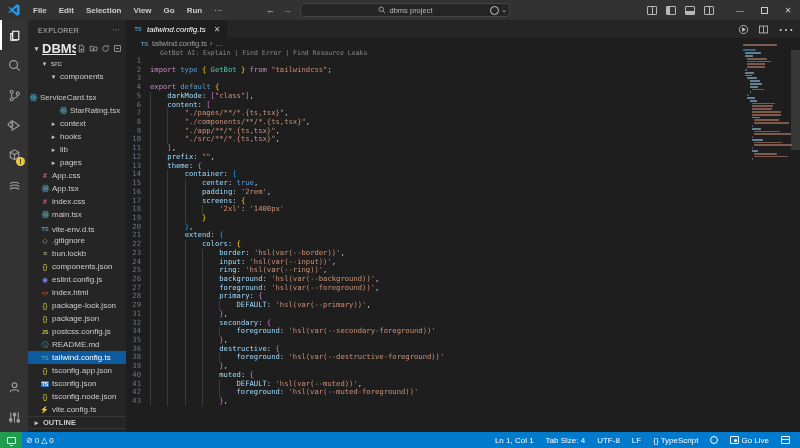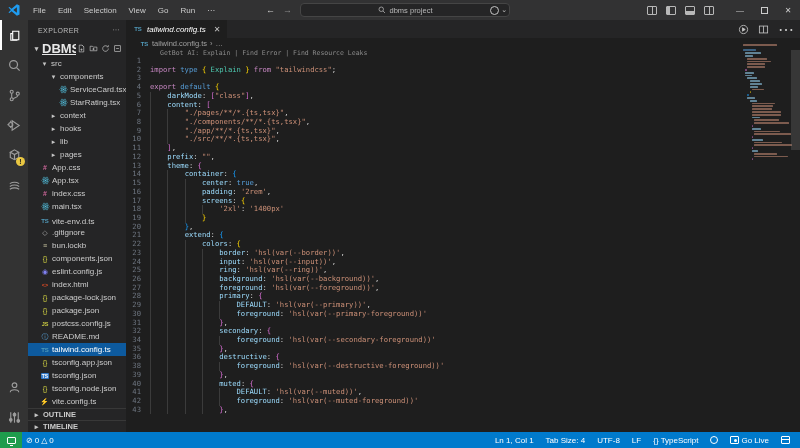--- a/index.html
+++ b/index.html
@@ -3,21 +3,21 @@
 <meta charset="utf-8">
 <style>
   * { margin:0; padding:0; box-sizing:border-box; }
   html,body { width:800px; height:448px; overflow:hidden; background:#1e1e1e;
     font-family:"Liberation Sans", sans-serif; color:#cccccc; }
 
   
   .titlebar { position:absolute; top:0; left:0; width:800px; height:20px;
     background:#323233; display:flex; align-items:center; font-size:8px; color:#cccccc; }
   .tb-logo { width:14px; height:12px; margin:0 6px 0 7px; flex:none; }
-  .menu-item { padding:0 6px; height:100%; display:flex; align-items:center; cursor:default; }
+  .menu-item { padding:0 6px; height:100%; display:flex; align-items:center; cursor:default;font-weight:bold; }
   .tb-ellipsis { padding:0 6px; }
   .nav-arrows { position:absolute; left:266px; top:0; height:20px; display:flex; align-items:center; gap:8px; font-size:9px; }
   .nav-arrows .fwd { color:#8a8a8a; }
   .cmd-center { position:absolute; left:300px; top:3px; width:210px; height:14px;
     background:#252526; border:1px solid #454545; border-radius:4px; display:flex;
     align-items:center; justify-content:center; gap:4px; font-size:7.5px; color:#b8b8b8; }
   .tb-right { position:absolute; right:0; top:0; height:20px; display:flex; align-items:center; }
   .profile-wrap { display:flex; align-items:center; gap:2px; margin-right:140px; }
   .circle-glyph { width:9px; height:9px; border:1px solid #c5c5c5; border-radius:50%; display:inline-block; }
   .chev-down { font-size:7px; color:#c5c5c5; }
@@ -245,21 +245,21 @@
     </div>
     <div class="tree" id="tree">
         <div class="tree-row" style="padding-left: 12px;">
           <span class="twisty">▾</span>
           <span class="tree-label">src</span>
         </div>
         <div class="tree-row" style="padding-left: 21px;">
           <span class="twisty">▾</span>
           <span class="tree-label">components</span>
         </div>
-        <div class="tree-row" style="padding-left: 30px;">
+        <div class="tree-row" style=" margin-top: 8px;">
           <span class="ficon"><svg viewBox="0 0 20 20">
               <g stroke="#53c1de" fill="none" stroke-width="1">
                 <ellipse cx="10" cy="10" rx="8.5" ry="3.4"></ellipse>
                 <ellipse cx="10" cy="10" rx="8.5" ry="3.4" transform="rotate(60 10 10)"></ellipse>
                 <ellipse cx="10" cy="10" rx="8.5" ry="3.4" transform="rotate(120 10 10)"></ellipse>
               </g>
               <circle cx="10" cy="10" r="1.7" fill="#53c1de"></circle>
             </svg></span>
           <span class="tree-label">ServiceCard.tsx</span>
         </div>
@@ -419,21 +419,21 @@
       <span>…</span>
     </div>
     <div class="codelens">GetBot AI: Explain | Find Error | Find Resource Leaks</div>
     <div class="code" id="code">
         <div class="line">
           <span class="ln">1</span>
           <span class="txt"></span>
         </div>
         <div class="line">
           <span class="ln">2</span>
-          <span class="txt"><span class="c-k">import </span><span class="c-b">type </span><span class="c-g1">{ </span><span class="c-t">Explain</span><span class="c-g1"> }</span><span class="c-k"> from </span><span class="c-s">"tailwindcss"</span><span class="c-w">;</span></span>
+          <span class="txt"><span class="c-k">import </span><span class="c-b">type </span><span class="c-g1">{ </span><span class="c-t">GetBot</span><span class="c-g1"> }</span><span class="c-k"> from </span><span class="c-s">"tailwindcss"</span><span class="c-w">;</span></span>
         </div>
         <div class="line">
           <span class="ln">3</span>
           <span class="txt"></span>
         </div>
         <div class="line">
           <span class="ln">4</span>
           <span class="txt"><span class="c-k">export </span><span class="c-b">default </span><span class="c-g1">{</span></span>
         </div>
         <div class="line">
@@ -528,24 +528,20 @@
           <span class="ln">27</span>
           <span class="txt"><i style="left: 0ch;"></i><i style="left: 4ch;"></i><i style="left: 8ch;"></i><i style="left: 12ch;"></i><span class="c-w">                </span><span class="c-p">foreground</span><span class="c-w">: </span><span class="c-s">'hsl(var(--foreground))'</span><span class="c-w">,</span></span>
         </div>
         <div class="line">
           <span class="ln">28</span>
           <span class="txt"><i style="left: 0ch;"></i><i style="left: 4ch;"></i><i style="left: 8ch;"></i><i style="left: 12ch;"></i><span class="c-w">                </span><span class="c-p">primary</span><span class="c-w">: </span><span class="c-g2">{</span></span>
         </div>
         <div class="line">
           <span class="ln">29</span>
           <span class="txt"><i style="left: 0ch;"></i><i style="left: 4ch;"></i><i style="left: 8ch;"></i><i style="left: 12ch;"></i><i style="left: 16ch;"></i><span class="c-w">                    </span><span class="c-p">DEFAULT</span><span class="c-w">: </span><span class="c-s">'hsl(var(--primary))'</span><span class="c-w">,</span></span>
-        </div>
-        <div class="line">
-          <span class="ln">30</span>
-          <span class="txt"><i style="left: 0ch;"></i><i style="left: 4ch;"></i><i style="left: 8ch;"></i><i style="left: 12ch;"></i><i style="left: 16ch;"></i><span class="c-w">                    </span><span class="c-p">foreground</span><span class="c-w">: </span><span class="c-s">'hsl(var(--primary-foreground))'</span></span>
         </div>
         <div class="line">
           <span class="ln">31</span>
           <span class="txt"><i style="left: 0ch;"></i><i style="left: 4ch;"></i><i style="left: 8ch;"></i><i style="left: 12ch;"></i><span class="c-w">                </span><span class="c-g2">}</span><span class="c-w">,</span></span>
         </div>
         <div class="line">
           <span class="ln">32</span>
           <span class="txt"><i style="left: 0ch;"></i><i style="left: 4ch;"></i><i style="left: 8ch;"></i><i style="left: 12ch;"></i><span class="c-w">                </span><span class="c-p">secondary</span><span class="c-w">: </span><span class="c-g2">{</span></span>
         </div>
         <div class="line">

